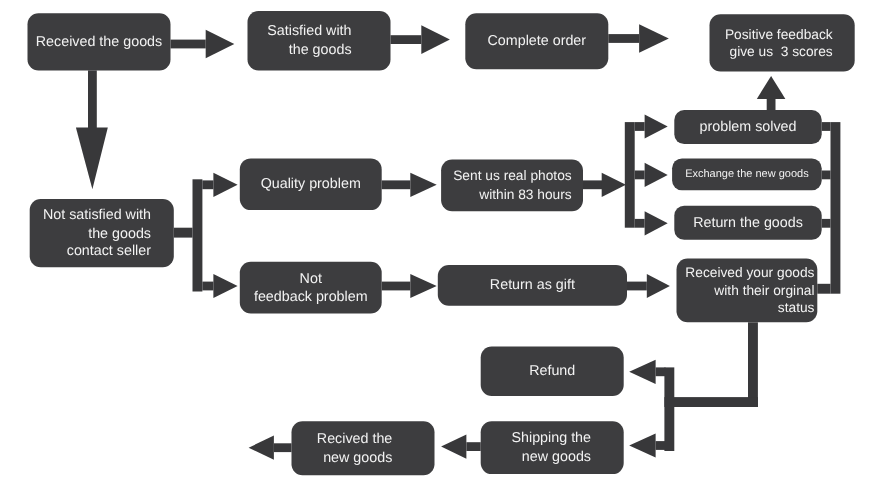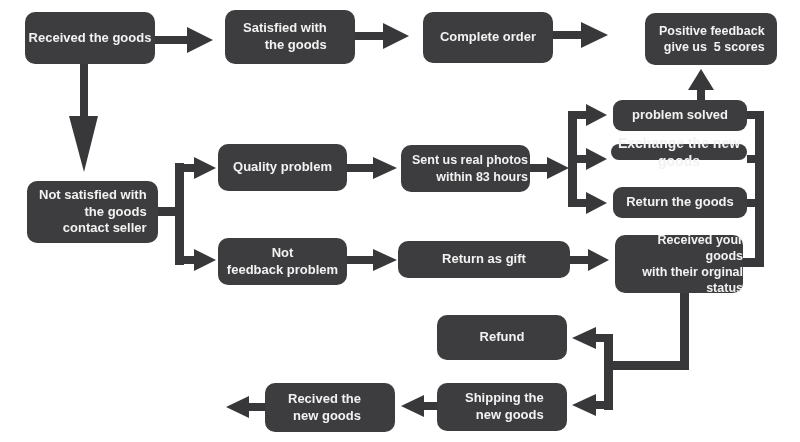--- a/index.html
+++ b/index.html
@@ -7,21 +7,20 @@
     padding: 0;
     background: #ffffff;
   }
   .stage {
     position: relative;
     width: 800px;
     height: 442px;
     background: var(--background, #ffffff);
     font-family: "Liberation Sans", sans-serif;
     overflow: hidden;
-    font-weight: bold;
   }
   svg.connectors {
     position: absolute;
     left: 0;
     top: 0;
     width: 800px;
     height: 442px;
     color: var(--arrow, #38383a);
   }
   svg.connectors rect,
@@ -156,21 +155,21 @@
     <span class="label">Satisfied with
 the goods</span>
   </div>
 
   <div class="node c" style="left:423px;top:12px;width:130px;height:51px">
     <span class="label">Complete order</span>
   </div>
 
   <div class="node l" style="left:645px;top:13px;width:132px;height:52px;padding-left:14px;font-size:12.5px">
     <span class="label">Positive feedback
-give us  5 scores</span>
+give us  3 scores</span>
   </div>
 
   <div class="node l" style="left:27px;top:181px;width:131px;height:62px;padding-left:12px">
     <span class="label">Not satisfied with
 the goods
 contact seller</span>
   </div>
 
   <div class="node c" style="left:218px;top:144px;width:129px;height:47px">
     <span class="label">Quality problem</span>
@@ -187,21 +186,21 @@
   </div>
 
   <div class="node c" style="left:398px;top:241px;width:172px;height:37px">
     <span class="label">Return as gift</span>
   </div>
 
   <div class="node c" style="left:613px;top:100px;width:134px;height:31px;border-radius:9px">
     <span class="label">problem solved</span>
   </div>
 
-  <div class="node c" style="left:611px;top:144px;width:136px;height:16px;border-radius:9px;font-size:14px">
+  <div class="node c" style="left:611px;top:144px;width:136px;height:29px;border-radius:9px;font-size:10px">
     <span class="label">Exchange the new goods</span>
   </div>
 
   <div class="node c" style="left:613px;top:187px;width:134px;height:31px;border-radius:9px">
     <span class="label">Return the goods</span>
   </div>
 
   <div class="node l" style="left:615px;top:235px;width:128px;height:58px;padding-left:8px;font-size:12.5px">
     <span class="label">Received your goods
 with their orginal

